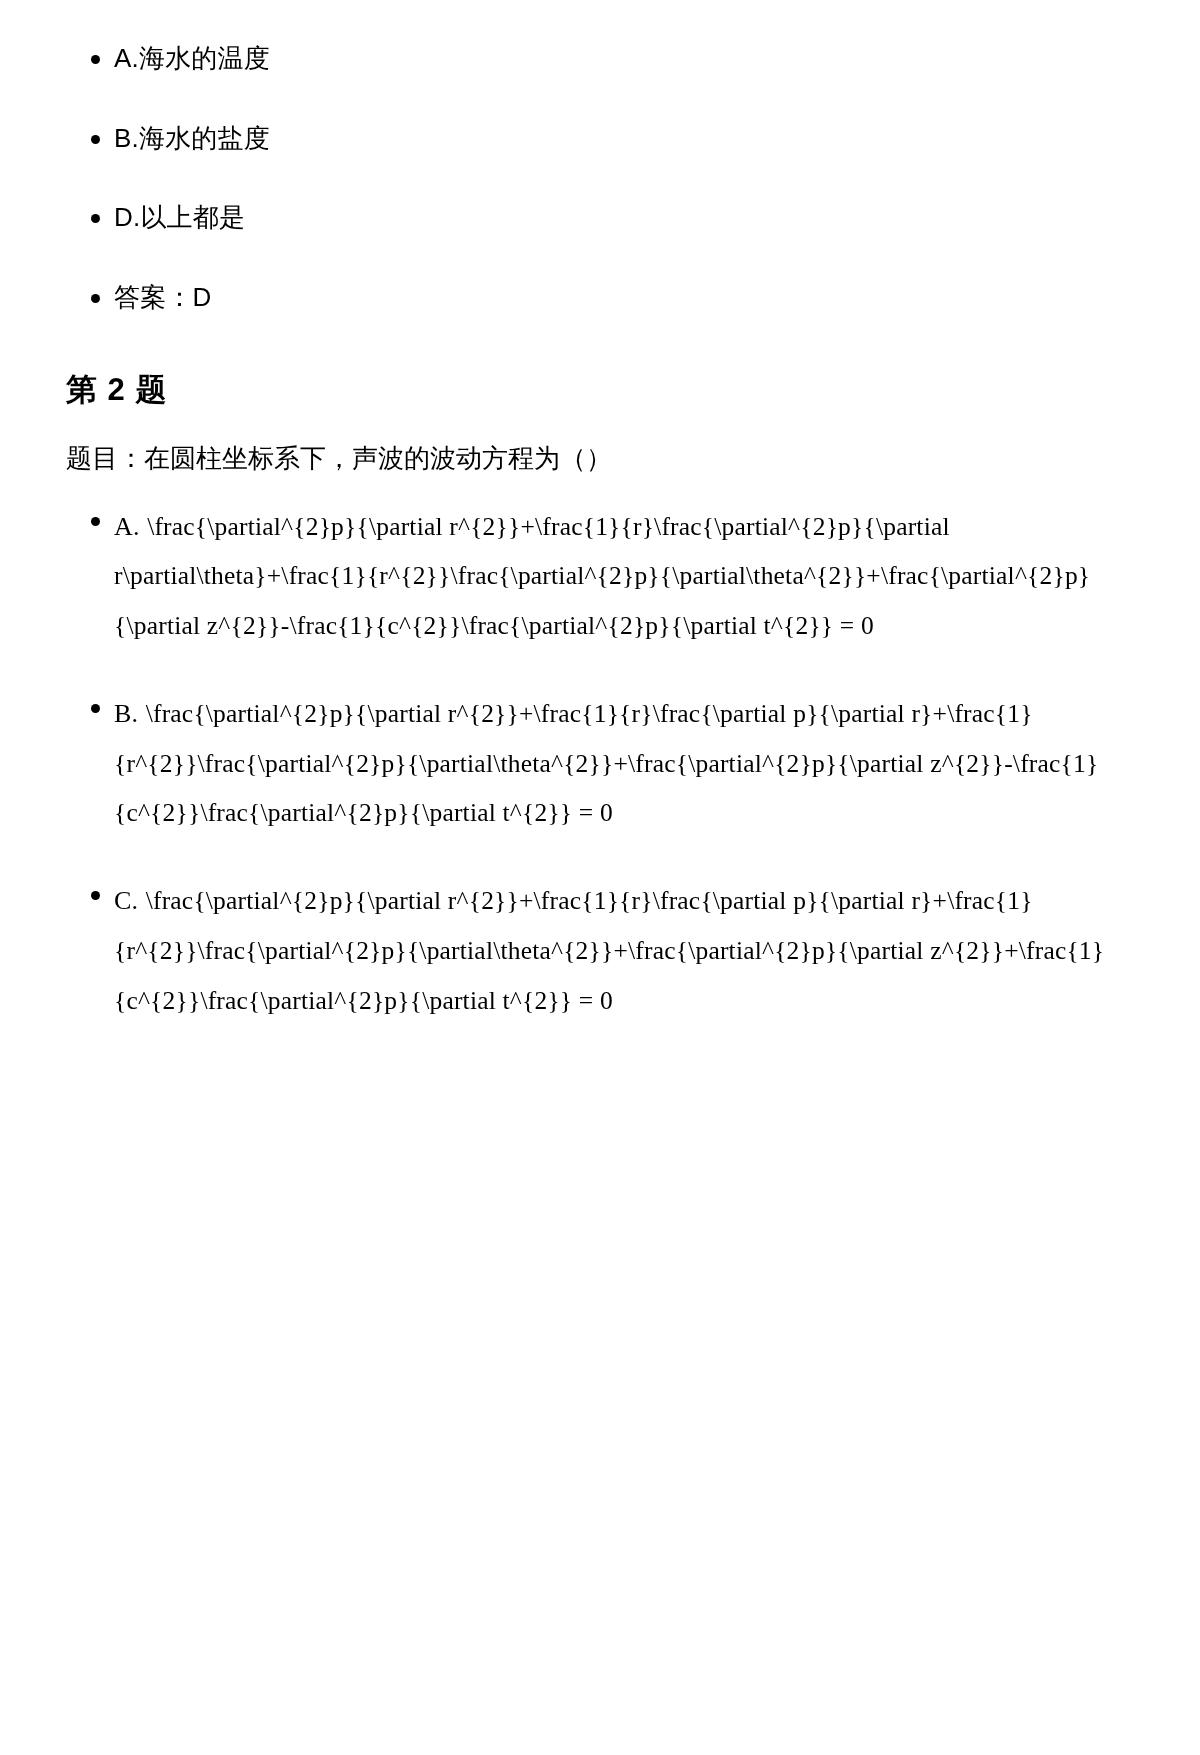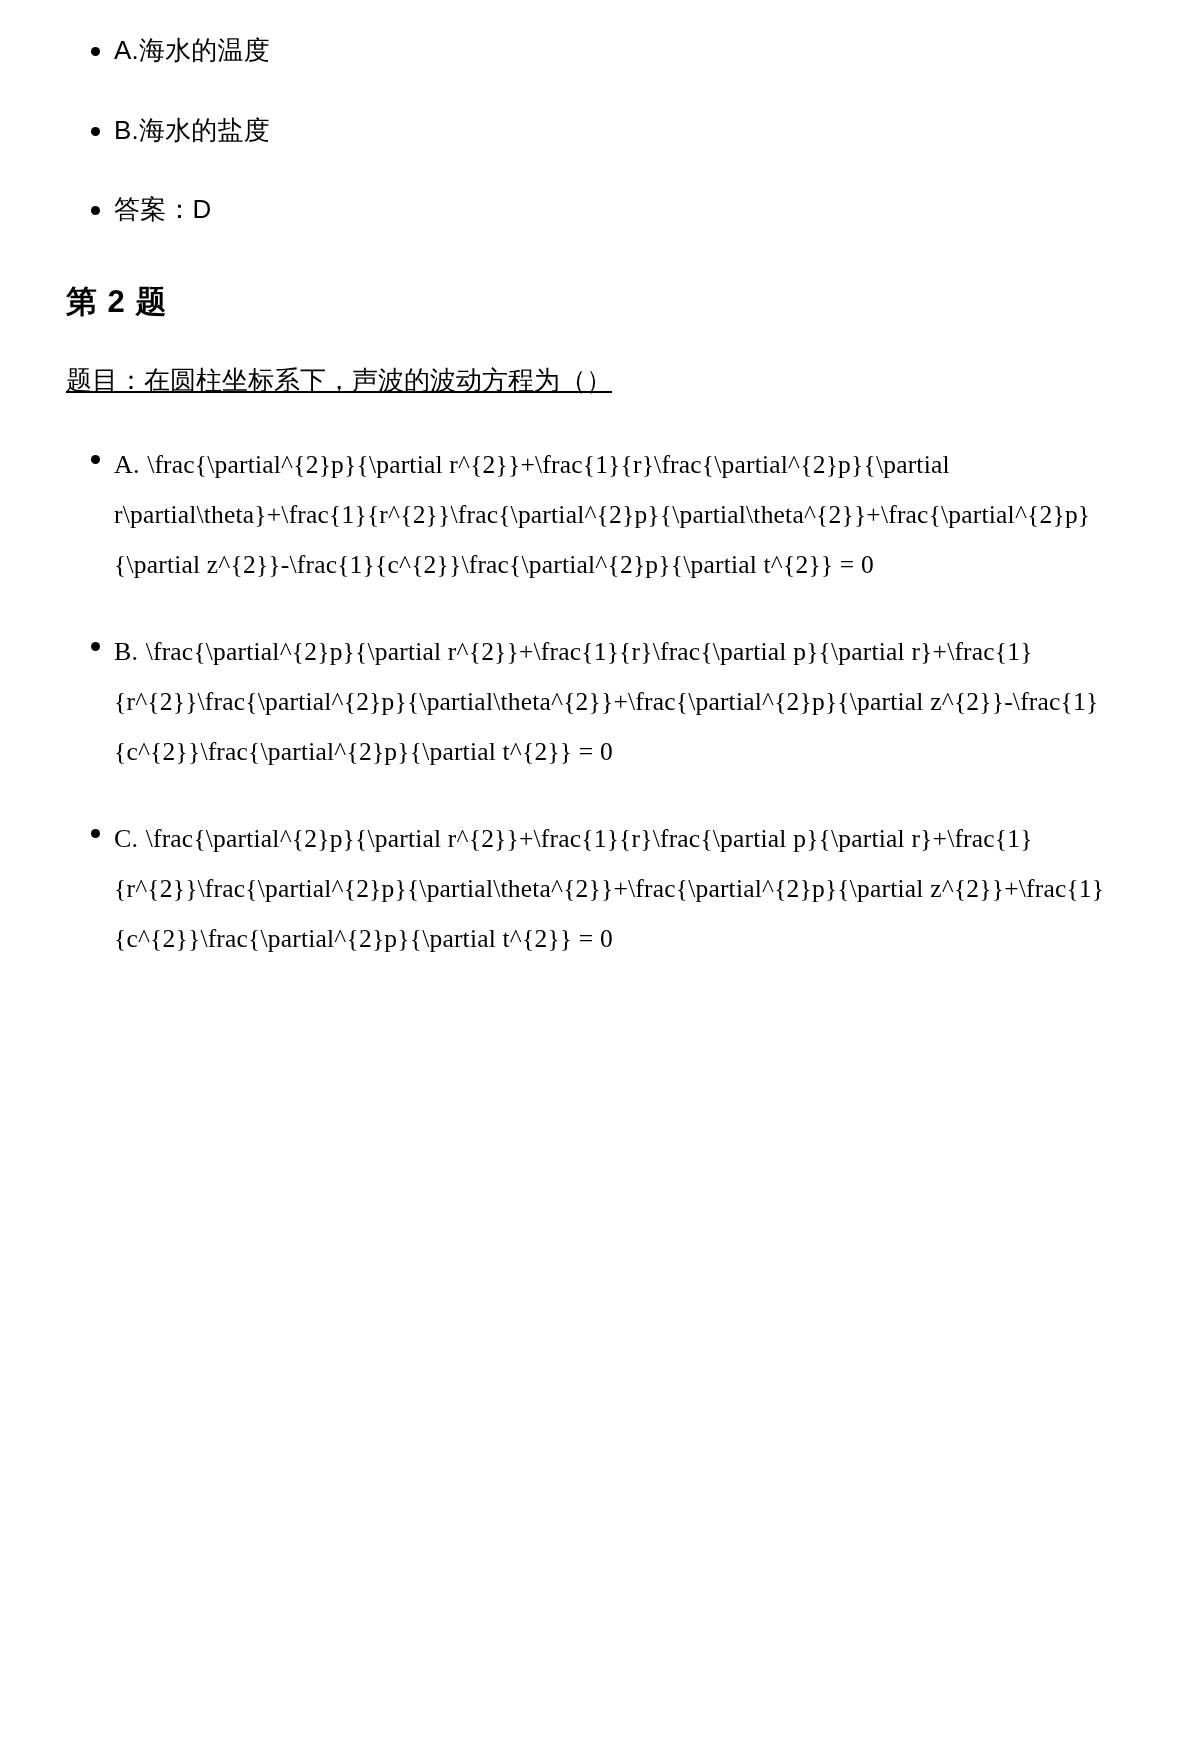--- a/index.html
+++ b/index.html
@@ -15,21 +15,21 @@
     color: #000000;
     overflow: hidden;
   }
   .page {
     position: absolute;
     left: 0;
     top: 0;
     width: 1200px;
     height: 1303px;
     box-sizing: border-box;
-    padding: 32px 78px 0 66px;
+    padding: 40px 78px 0 66px;
   }
   ul.bullets {
     list-style: none;
     margin: 0;
     padding: 0;
   }
   ul.bullets > li {
     position: relative;
     padding-left: 48px;
     margin: 0 0 42px 0;
@@ -43,28 +43,27 @@
     left: 25px;
     top: 15px;
     width: 9px;
     height: 9px;
     background: #000;
     border-radius: 50%;
   }
   .section-heading {
     font-size: 31px;
     font-weight: bold;
-    margin: 52px 0 38px 0;
+    margin: 52px 0 28px 0;
     letter-spacing: 1px;
   }
   .question-stem {
     font-size: 26px;
-    margin: 0 0 40px 0;
+    margin: 0 0 24px 0;
     line-height: 1.5;
-    text-decoration: underline;
   }
   .formula {
     font-family: "Liberation Serif", serif;
     font-size: 25.5px;
     line-height: 1.95;
     word-break: break-word;
   }
   .opt-label {
     font-family: "Liberation Serif", serif;
   }
@@ -86,20 +85,21 @@
   }
 </style>
 </head>
 <body>
 
 <div class="page">
 
   <ul class="bullets">
     <li><span>A.海水的温度</span></li>
     <li><span>B.海水的盐度</span></li>
+    <li><span>D.以上都是</span></li>
     <li><span>答案：D</span></li>
   </ul>
 
   <div class="section-heading">第 2 题</div>
 
   <div class="question-stem">题目：在圆柱坐标系下，声波的波动方程为（）</div>
 
   <ul class="bullets">
     <li class="formula-item">
       <span class="opt-label">A.</span>

